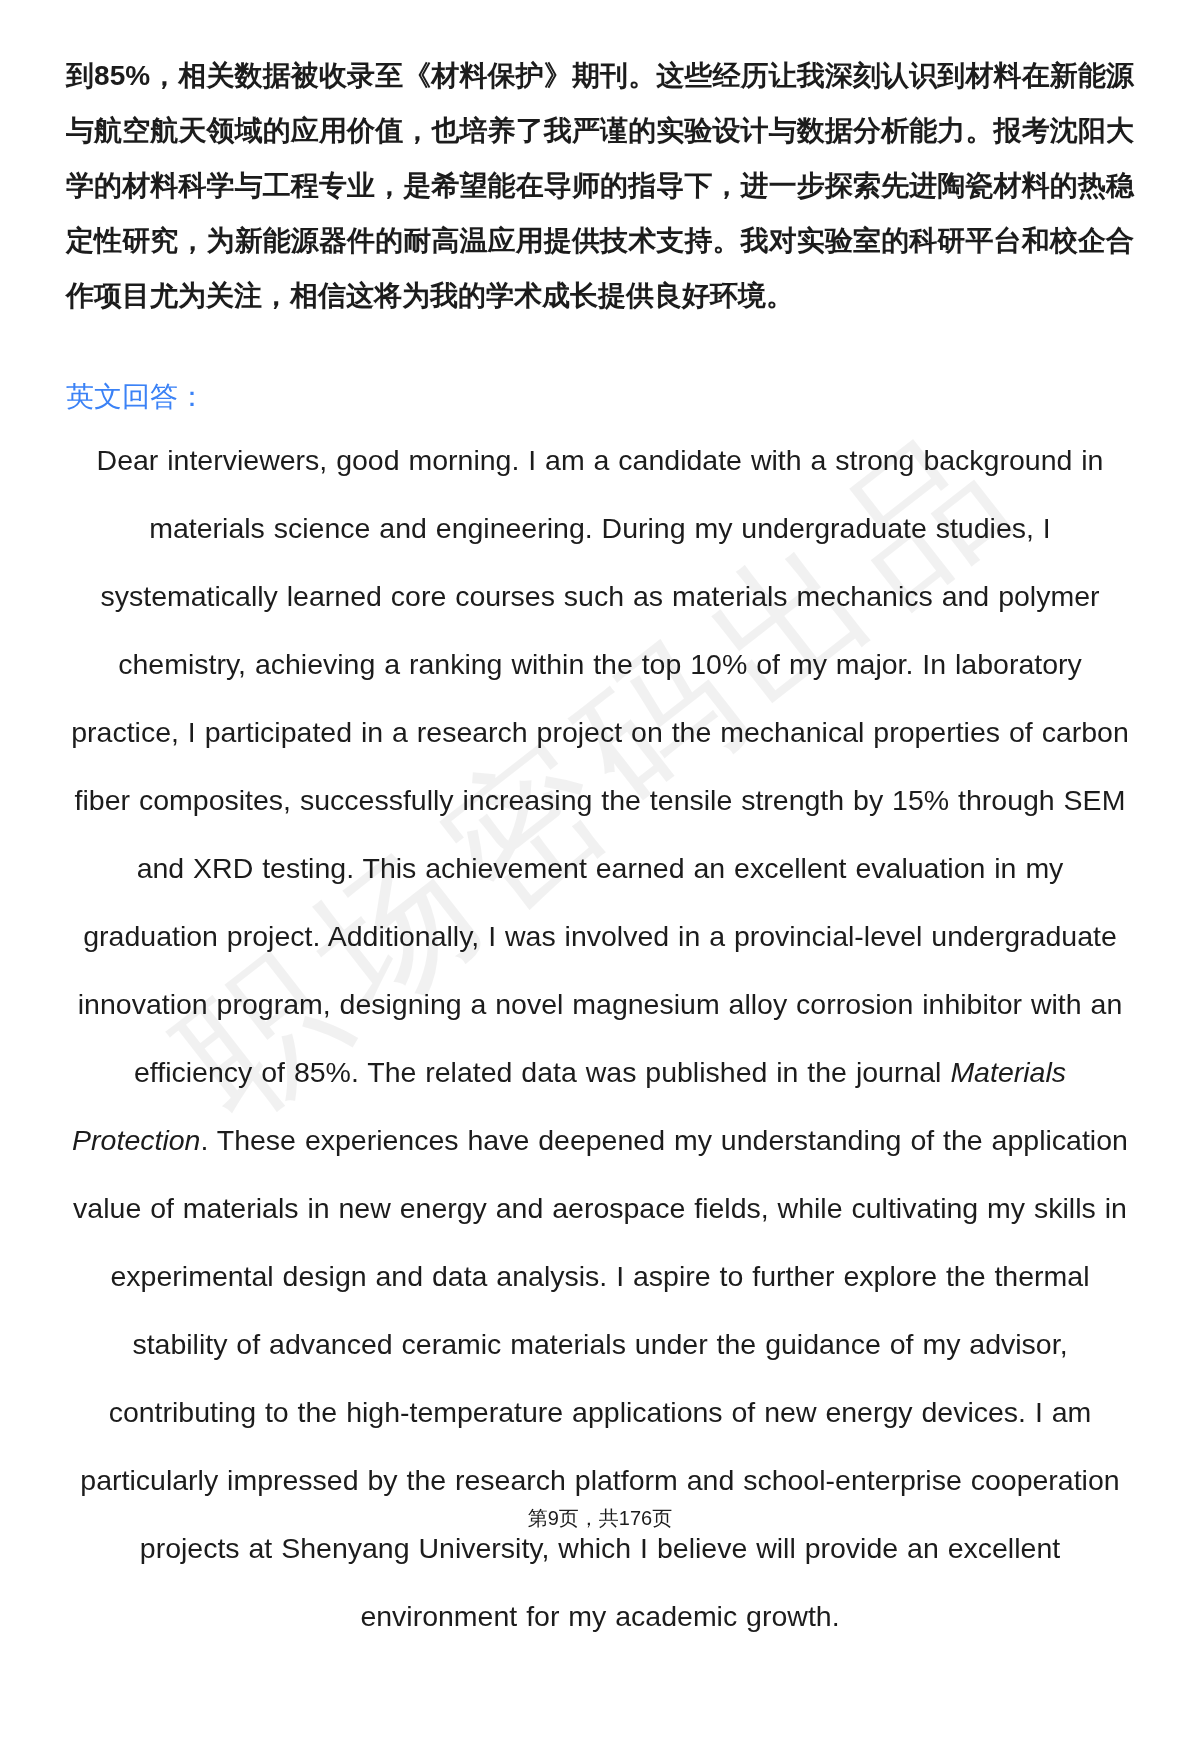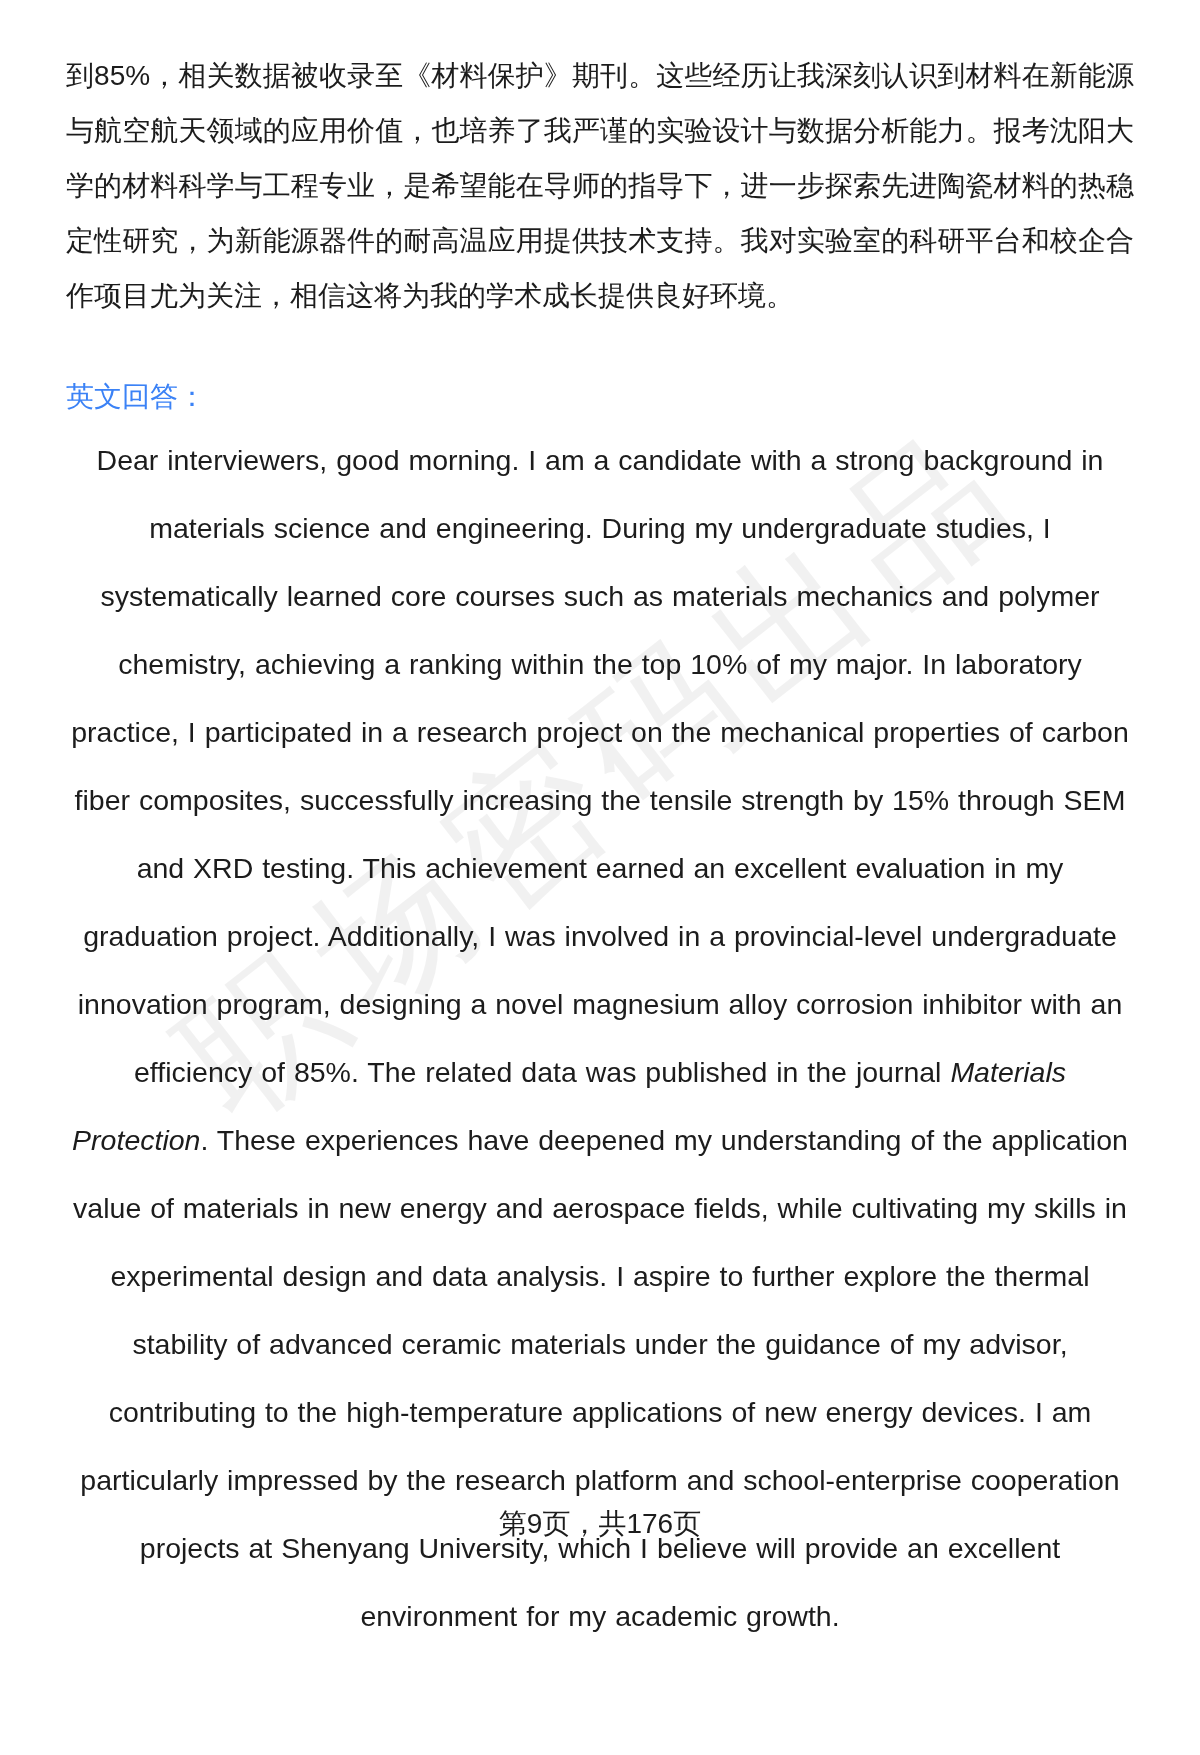--- a/index.html
+++ b/index.html
@@ -33,20 +33,21 @@
   .content {
     position: relative;
     z-index: 1;
     padding: 48px 66px 0 66px;
   }
   .para-cn {
     font-size: 28px;
     line-height: 55px;
     text-align: justify;
     color: #1c1c1c;
+    font-weight: bold;
   }
   .en-label {
     margin-top: 46px;
     font-size: 28px;
     line-height: 55px;
     color: #3b82f6;
   }
   .para-en {
     margin-top: 2px;
     font-size: 28.5px;
@@ -55,21 +56,21 @@
     color: #1c1c1c;
     word-spacing: 1px;
   }
   .para-en .italic { font-style: italic; }
   .footer {
     position: absolute;
     left: 0;
     right: 0;
     top: 1505px;
     text-align: center;
-    font-size: 28px;
+    font-size: 20px;
     color: #1c1c1c;
     z-index: 1;
   }
 </style>
 </head>
 <body>
 
 <div class="page">
 
   <div class="watermark">职场密码出品</div>

